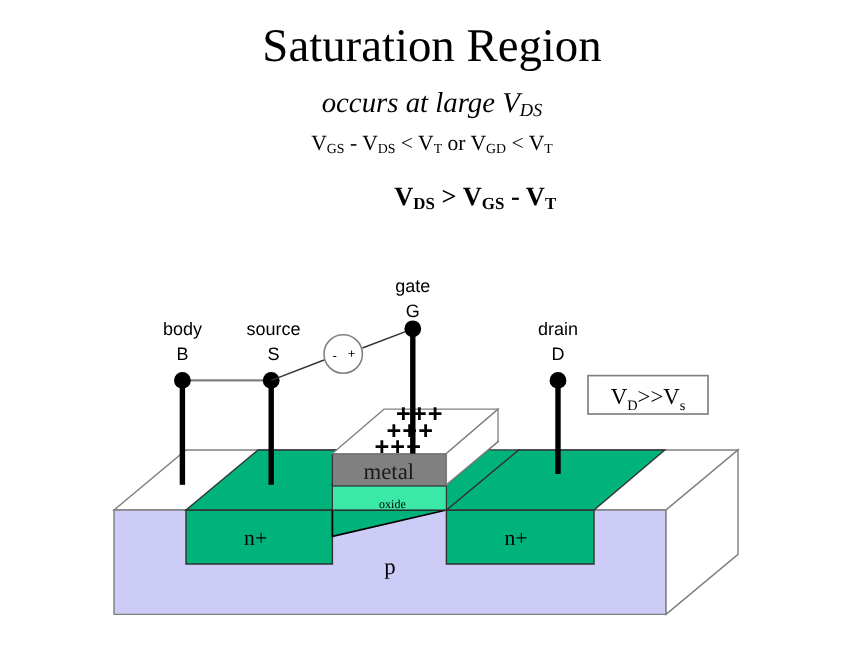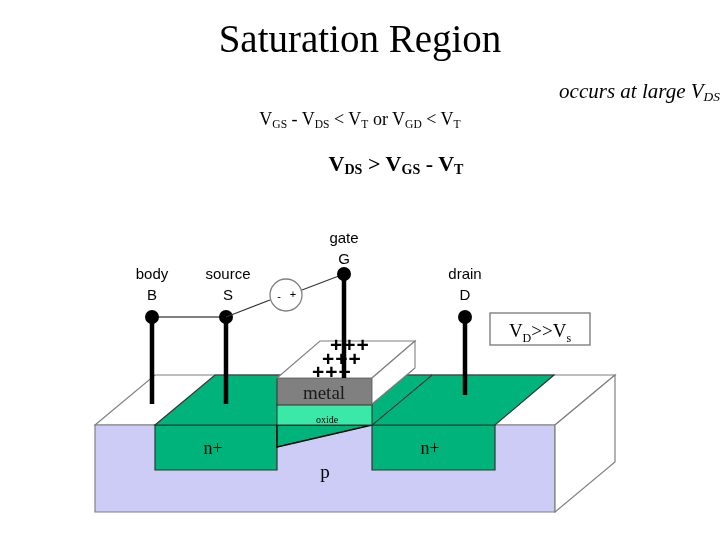--- a/index.html
+++ b/index.html
@@ -34,24 +34,24 @@
     font-size: 39px;
     line-height: 46px;
     font-weight: normal;
     letter-spacing: 0px;
   }
   .subtitle {
     position: absolute;
     top: 74px;
     left: 0;
     width: 720px;
-    text-align: right;
+    text-align: center;
     font-style: italic;
-    font-size: 21px;
-    line-height: 35px;
+    font-size: 24px;
+    line-height: 25px;
   }
   .eqline1 {
     position: absolute;
     top: 106px;
     left: 0;
     width: 720px;
     text-align: center;
     font-size: 18px;
     line-height: 27px;
   }

